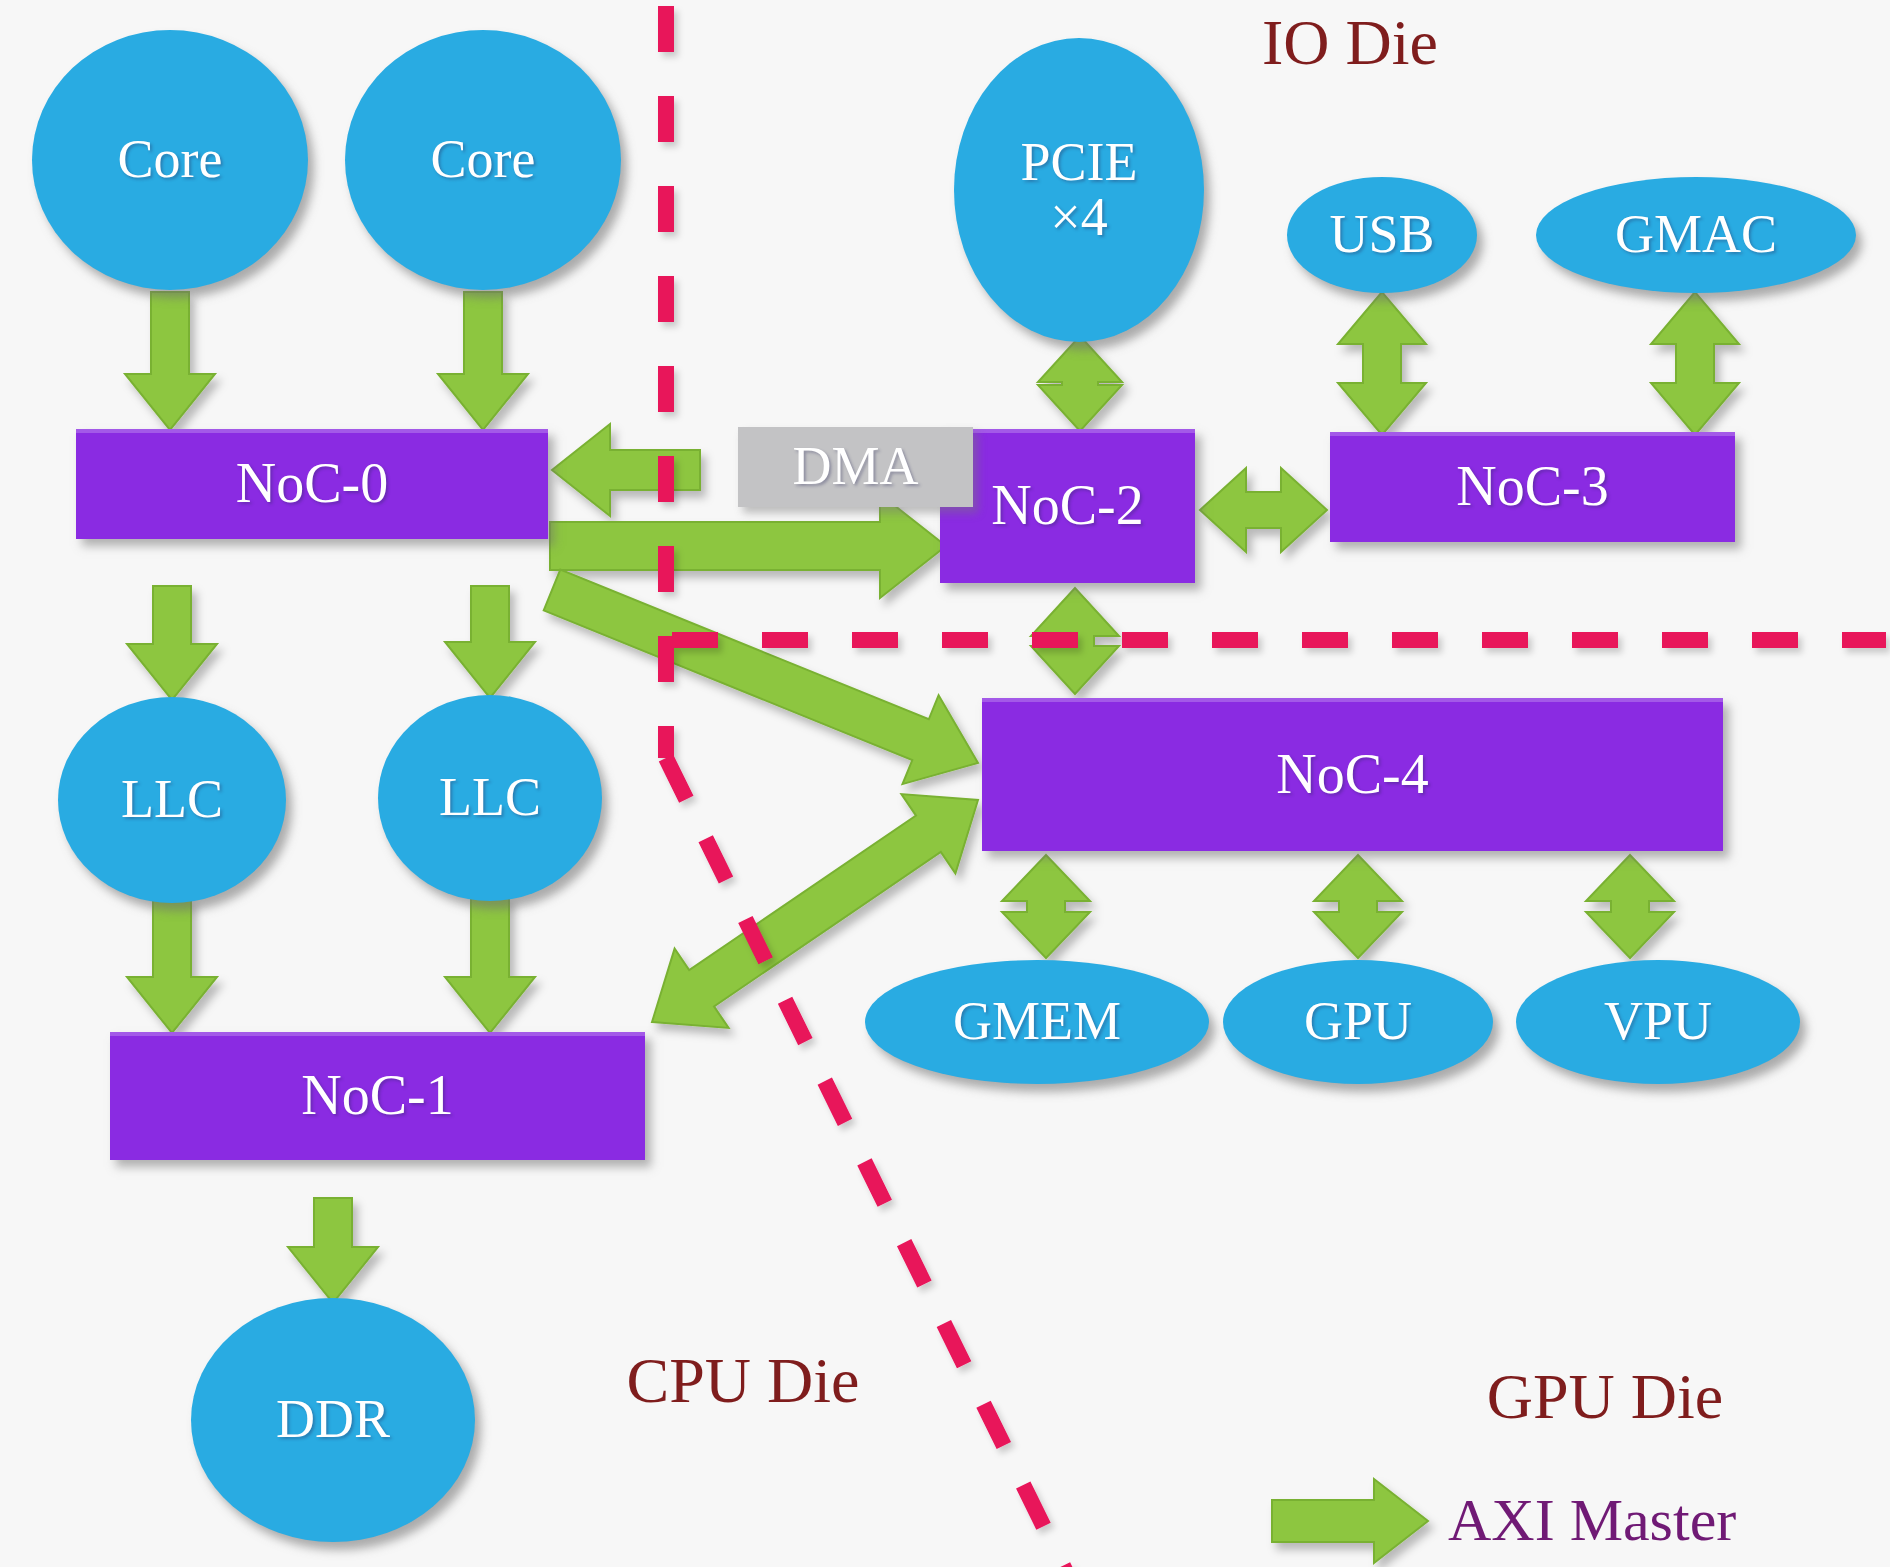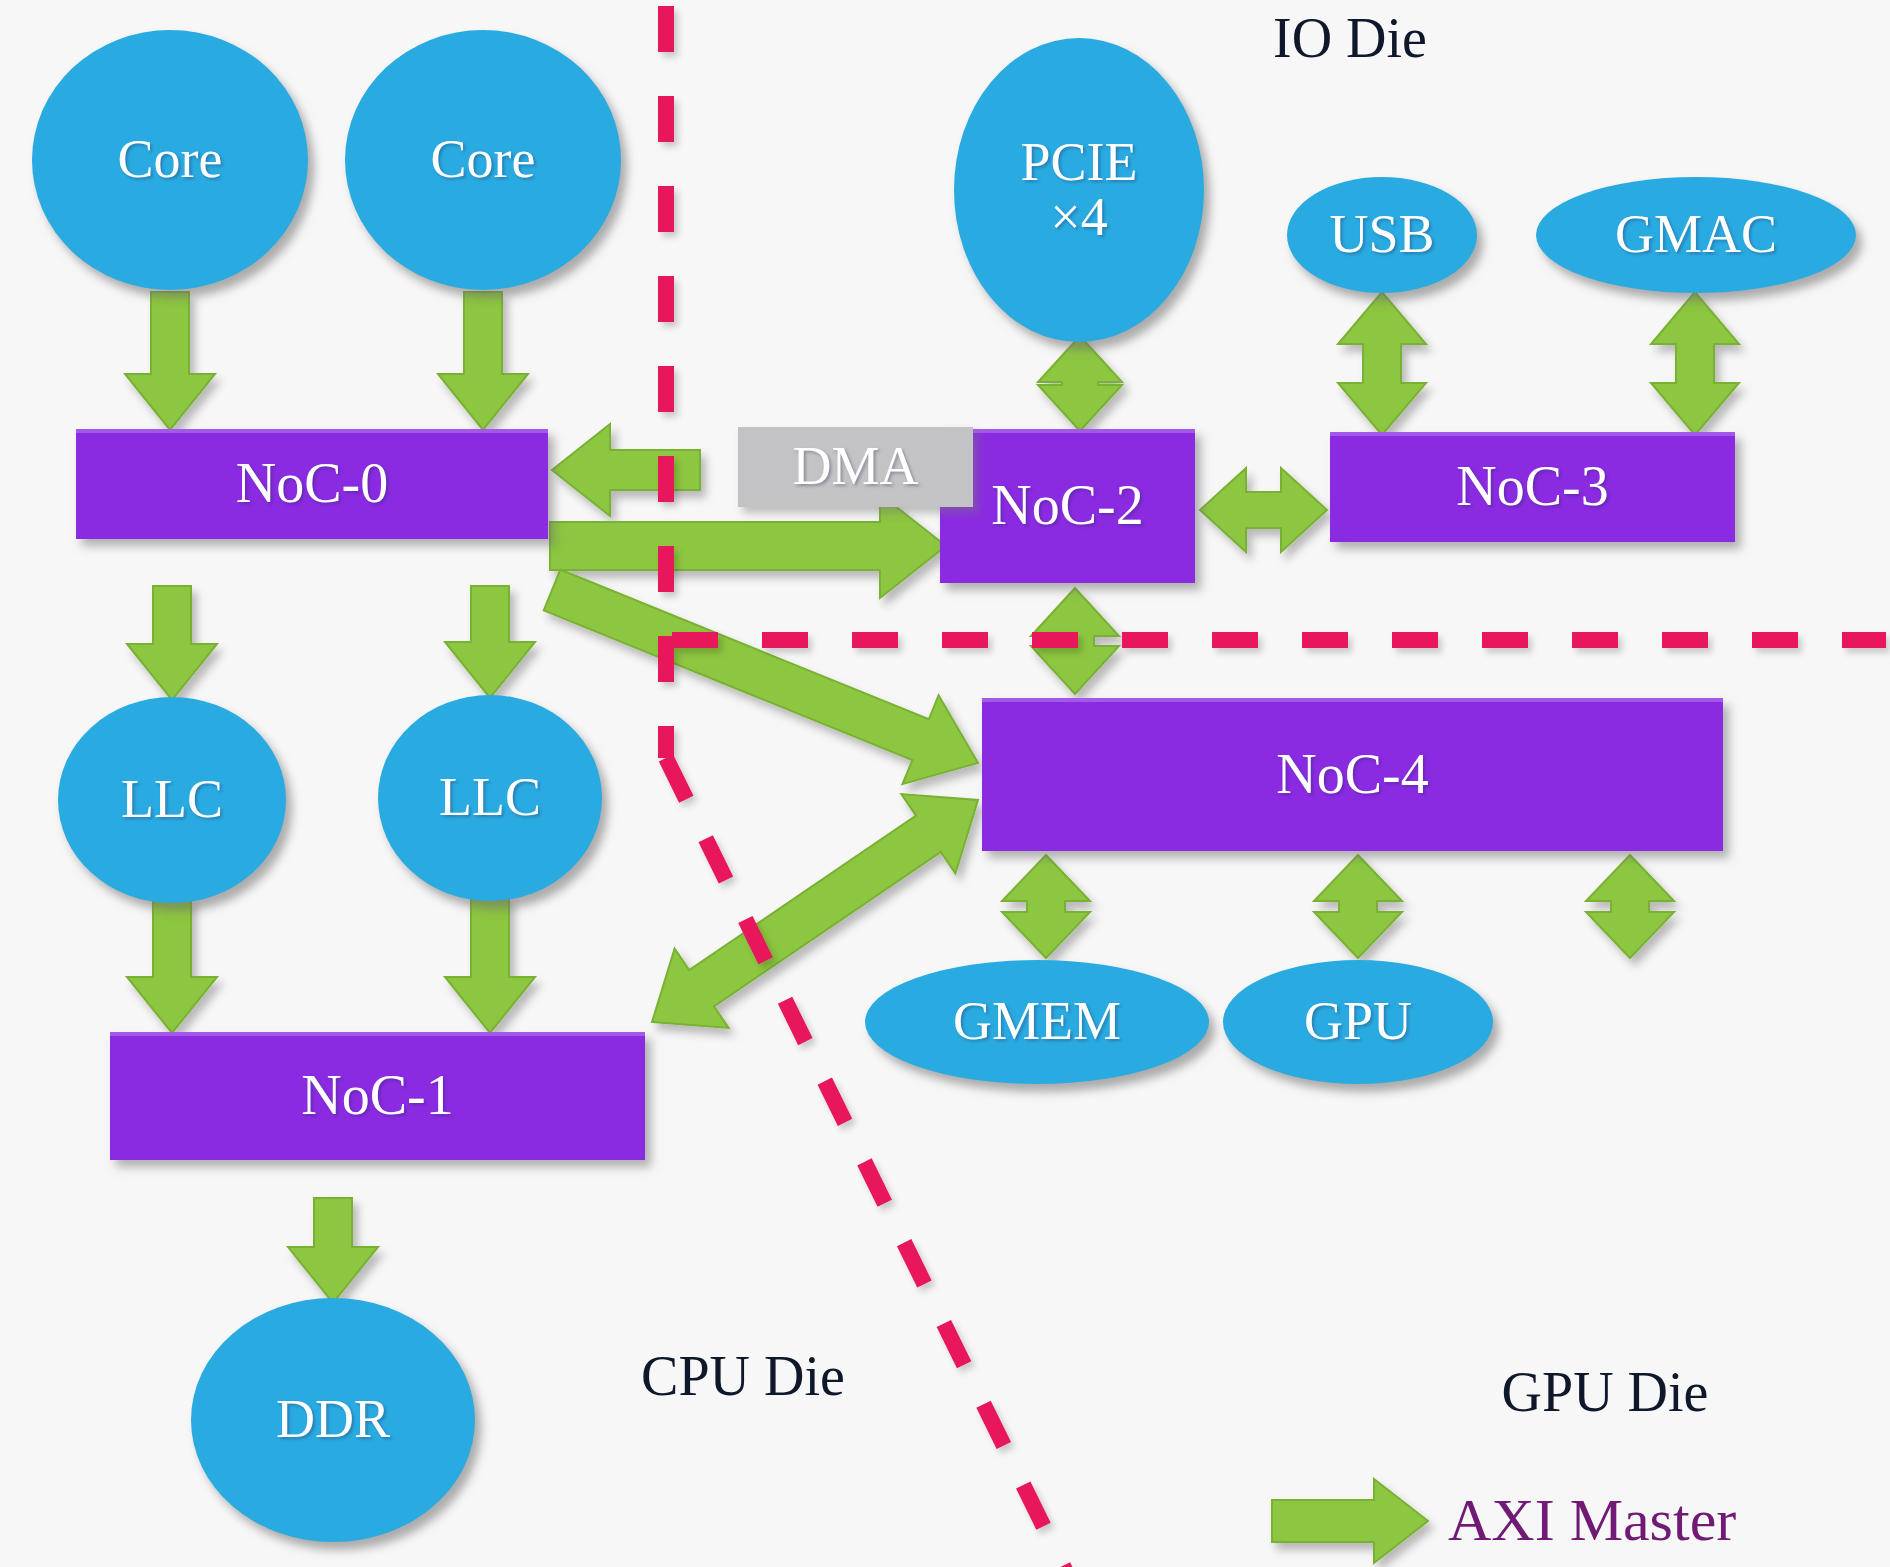--- a/index.html
+++ b/index.html
@@ -35,22 +35,22 @@
     background:#c3c3c5;
     box-shadow:5px 6px 8px rgba(120,120,120,.45);
     font-size:54px;
     z-index:3;
   }
   .hl{ 
     box-shadow:6px 7px 9px rgba(110,110,110,.5), inset 0 4px 0 rgba(255,255,255,.22);
   }
   .die-label{
     position:absolute;
-    color:#0f172a;
-    font-size:56px;
+    color:#7f1d1d;
+    font-size:64px;
     z-index:4;
     text-align:center;
     white-space:nowrap;
   }
   .legend-label{
     position:absolute;
     color:#701a75;
     font-size:60px;
     z-index:4;
     white-space:nowrap;
@@ -120,20 +120,23 @@
   </div>
   <div class="node ellipse" style="left:378px;top:695px;width:224px;height:206px;">
     <span>LLC</span>
   </div>
   <div class="node ellipse" style="left:865px;top:960px;width:344px;height:124px;">
     <span>GMEM</span>
   </div>
   <div class="node ellipse" style="left:1223px;top:960px;width:270px;height:124px;">
     <span>GPU</span>
   </div>
+  <div class="node ellipse" style="left:1516px;top:960px;width:284px;height:124px;">
+    <span>VPU</span>
+  </div>
   <div class="node ellipse" style="left:191px;top:1298px;width:284px;height:244px;">
     <span>DDR</span>
   </div>
 
   <div class="node rect hl" style="left:76px;top:429px;width:472px;height:110px;">
     <span>NoC-0</span>
   </div>
   <div class="node rect hl" style="left:940px;top:429px;width:255px;height:154px;">
     <span>NoC-2</span>
   </div>

